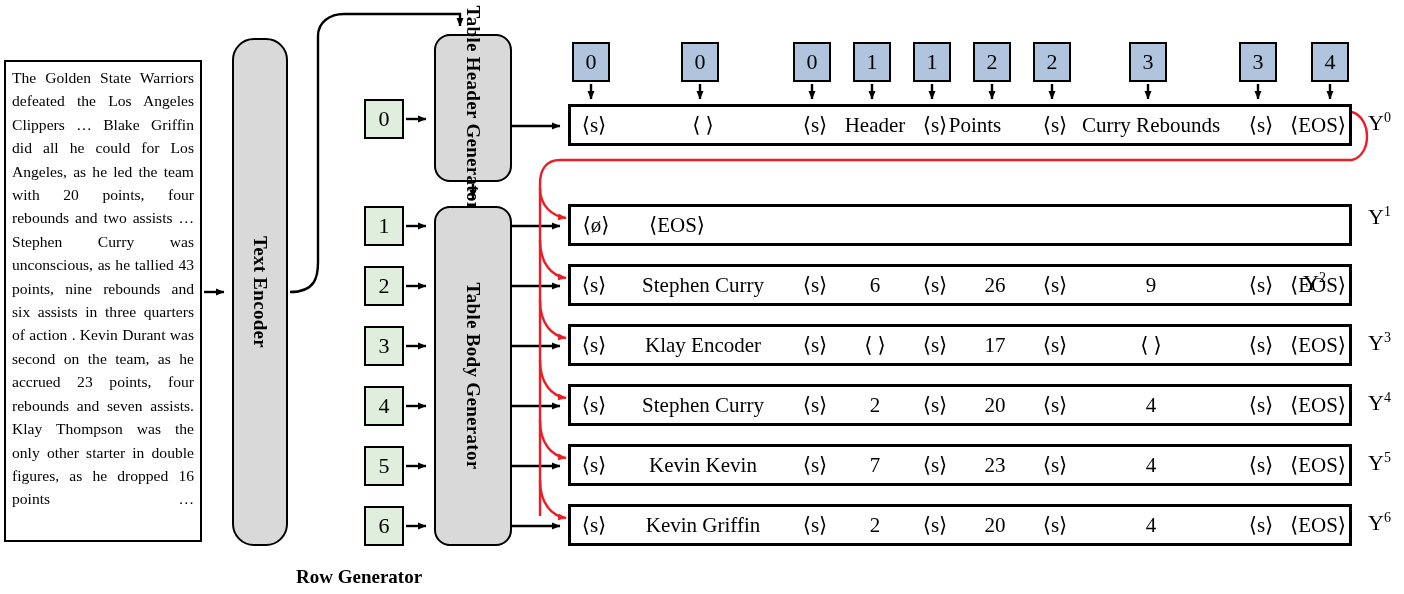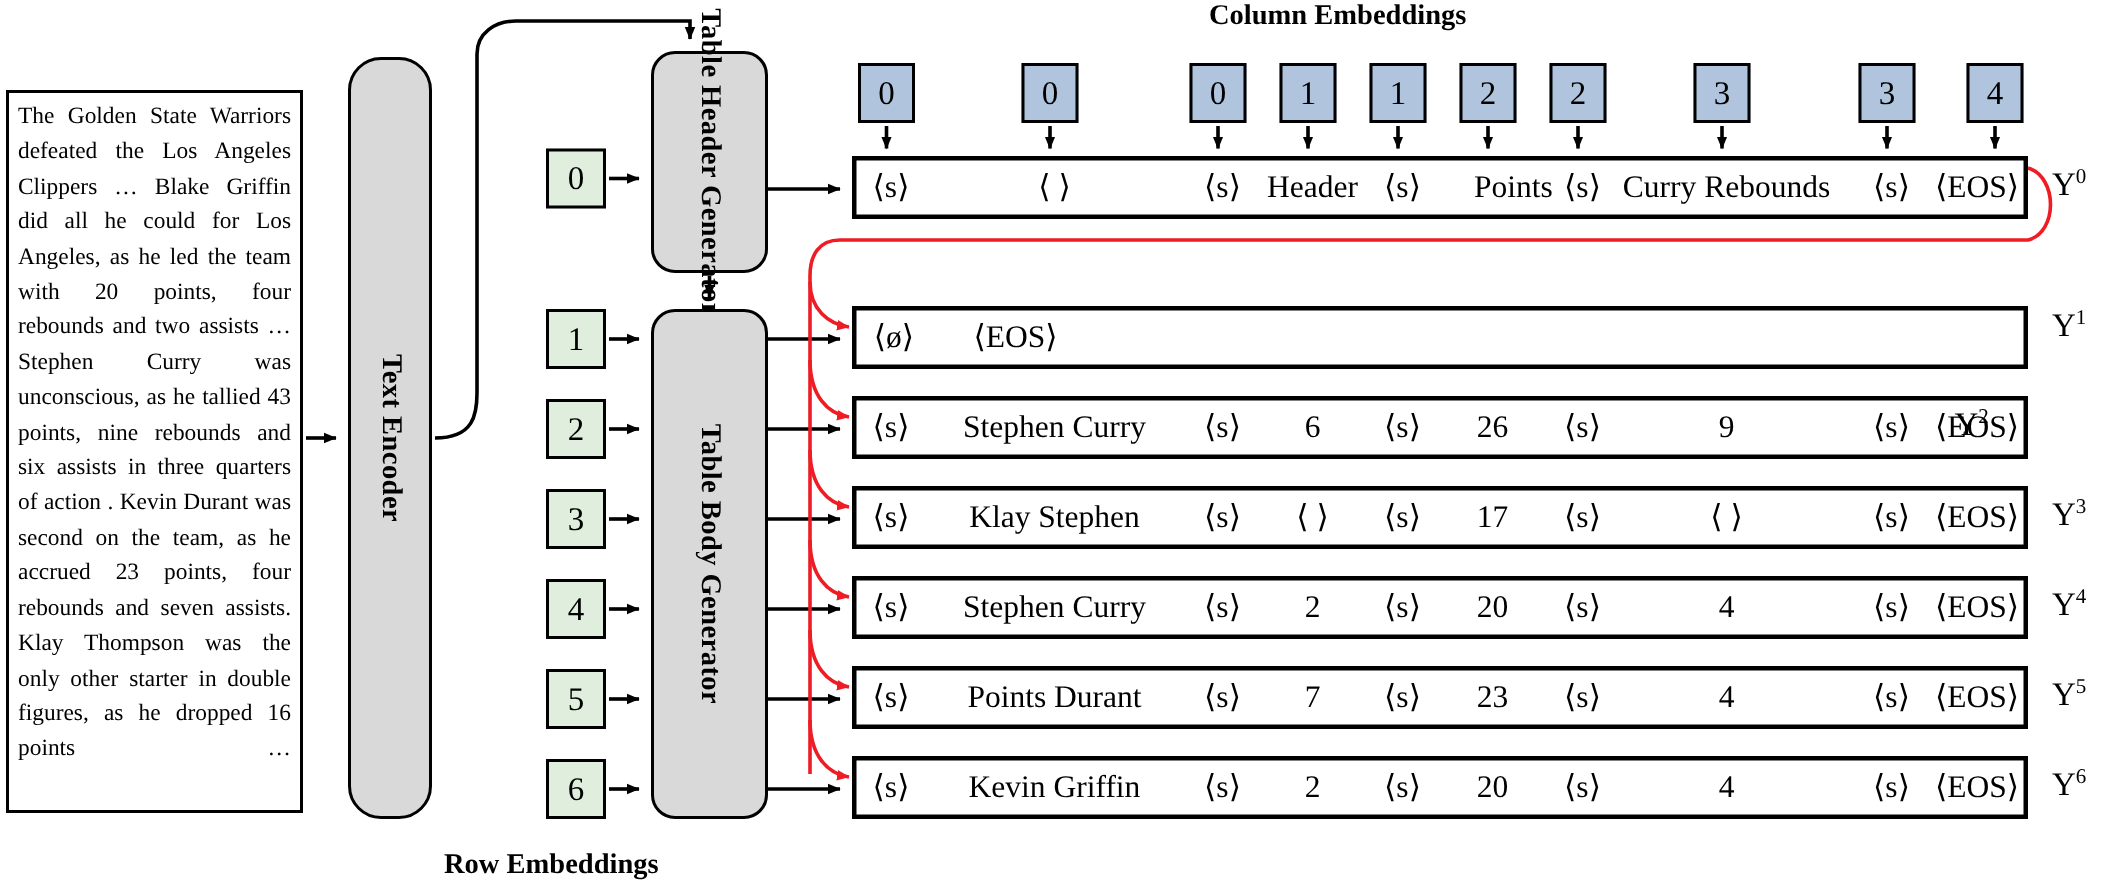--- a/index.html
+++ b/index.html
@@ -143,21 +143,21 @@
   <div class="chip col" style="left:1129px;top:42px">3</div>
   <div class="chip col" style="left:1239px;top:42px">3</div>
   <div class="chip col" style="left:1311px;top:42px">4</div>
 
   <div class="seqbox" style="top:104px">
     <span class="tok" style="left:23px">⟨s⟩</span>
     <span class="tok" style="left:132px">⟨ ⟩</span>
     <span class="tok" style="left:244px">⟨s⟩</span>
     <span class="tok" style="left:304px">Header</span>
     <span class="tok" style="left:364px">⟨s⟩</span>
-    <span class="tok" style="left:438px">Points</span>
+    <span class="tok" style="left:404px">Points</span>
     <span class="tok" style="left:484px">⟨s⟩</span>
     <span class="tok" style="left:580px">Curry Rebounds</span>
     <span class="tok" style="left:690px">⟨s⟩</span>
     <span class="tok" style="left:747px">⟨EOS⟩</span>
   </div>
 
   <div class="seqbox" style="top:204px">
     <span class="tok" style="left:25px">⟨ø⟩</span>
     <span class="tok" style="left:106px">⟨EOS⟩</span>
   </div>
@@ -170,21 +170,21 @@
     <span class="tok" style="left:364px">⟨s⟩</span>
     <span class="tok" style="left:424px">26</span>
     <span class="tok" style="left:484px">⟨s⟩</span>
     <span class="tok" style="left:580px">9</span>
     <span class="tok" style="left:690px">⟨s⟩</span>
     <span class="tok" style="left:747px">⟨EOS⟩</span>
   </div>
 
   <div class="seqbox" style="top:324px">
     <span class="tok" style="left:23px">⟨s⟩</span>
-    <span class="tok" style="left:132px">Klay Stephen</span>
+    <span class="tok" style="left:132px">Klay Encoder</span>
     <span class="tok" style="left:244px">⟨s⟩</span>
     <span class="tok" style="left:304px">⟨ ⟩</span>
     <span class="tok" style="left:364px">⟨s⟩</span>
     <span class="tok" style="left:424px">17</span>
     <span class="tok" style="left:484px">⟨s⟩</span>
     <span class="tok" style="left:580px">⟨ ⟩</span>
     <span class="tok" style="left:690px">⟨s⟩</span>
     <span class="tok" style="left:747px">⟨EOS⟩</span>
   </div>
 
@@ -196,21 +196,21 @@
     <span class="tok" style="left:364px">⟨s⟩</span>
     <span class="tok" style="left:424px">20</span>
     <span class="tok" style="left:484px">⟨s⟩</span>
     <span class="tok" style="left:580px">4</span>
     <span class="tok" style="left:690px">⟨s⟩</span>
     <span class="tok" style="left:747px">⟨EOS⟩</span>
   </div>
 
   <div class="seqbox" style="top:444px">
     <span class="tok" style="left:23px">⟨s⟩</span>
-    <span class="tok" style="left:132px">Points Durant</span>
+    <span class="tok" style="left:132px">Kevin Kevin</span>
     <span class="tok" style="left:244px">⟨s⟩</span>
     <span class="tok" style="left:304px">7</span>
     <span class="tok" style="left:364px">⟨s⟩</span>
     <span class="tok" style="left:424px">23</span>
     <span class="tok" style="left:484px">⟨s⟩</span>
     <span class="tok" style="left:580px">4</span>
     <span class="tok" style="left:690px">⟨s⟩</span>
     <span class="tok" style="left:747px">⟨EOS⟩</span>
   </div>
 
@@ -242,16 +242,15 @@
   <div class="ylab" style="left:1368px;top:390px">
     <span>Y</span><sup>4</sup>
   </div>
   <div class="ylab" style="left:1368px;top:450px">
     <span>Y</span><sup>5</sup>
   </div>
   <div class="ylab" style="left:1368px;top:510px">
     <span>Y</span><sup>6</sup>
   </div>
 
-  <div class="cap" style="left:806px;top:0px">Column Embeddings</div>
-  <div class="cap" style="left:296px;top:566px">Row Embeddings</div>
+  <div class="cap" style="left:296px;top:566px">Row Generator</div>
 
 </div>
 
 </body></html>

